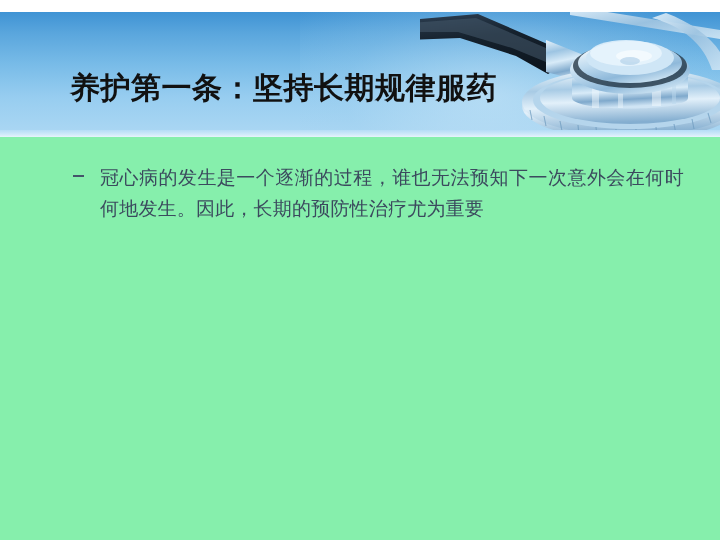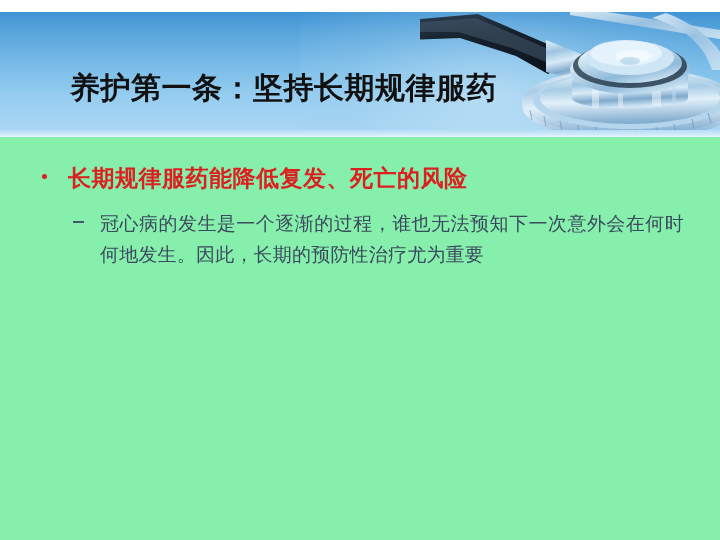--- a/index.html
+++ b/index.html
@@ -252,24 +252,20 @@
       </svg>
     </div>
   </div>
 
   <div id="banner-underline"></div>
 
   <h1 id="slide-title">养护第一条：坚持长期规律服药</h1>
 
   <div id="body-area">
 
-    <div class="bullet-l1">
-      <span class="marker"></span>
-      <span class="text">长期规律服药能降低复发、死亡的风险</span>
-    </div>
 
     <div class="bullet-l2">
       <span class="dash"></span>
       <span class="text">冠心病的发生是一个逐渐的过程，谁也无法预知下一次意外会在何时何地发生。因此，长期的预防性治疗尤为重要</span>
     </div>
 
     <div class="spacer-gap"></div>
 
 
   </div>

